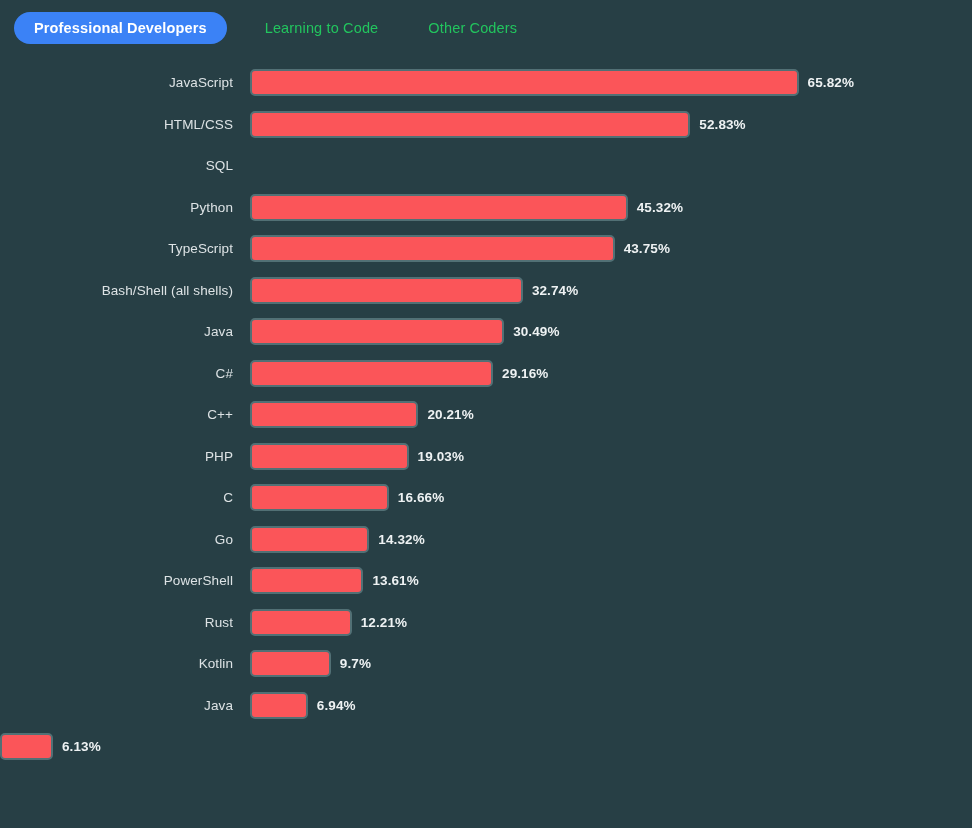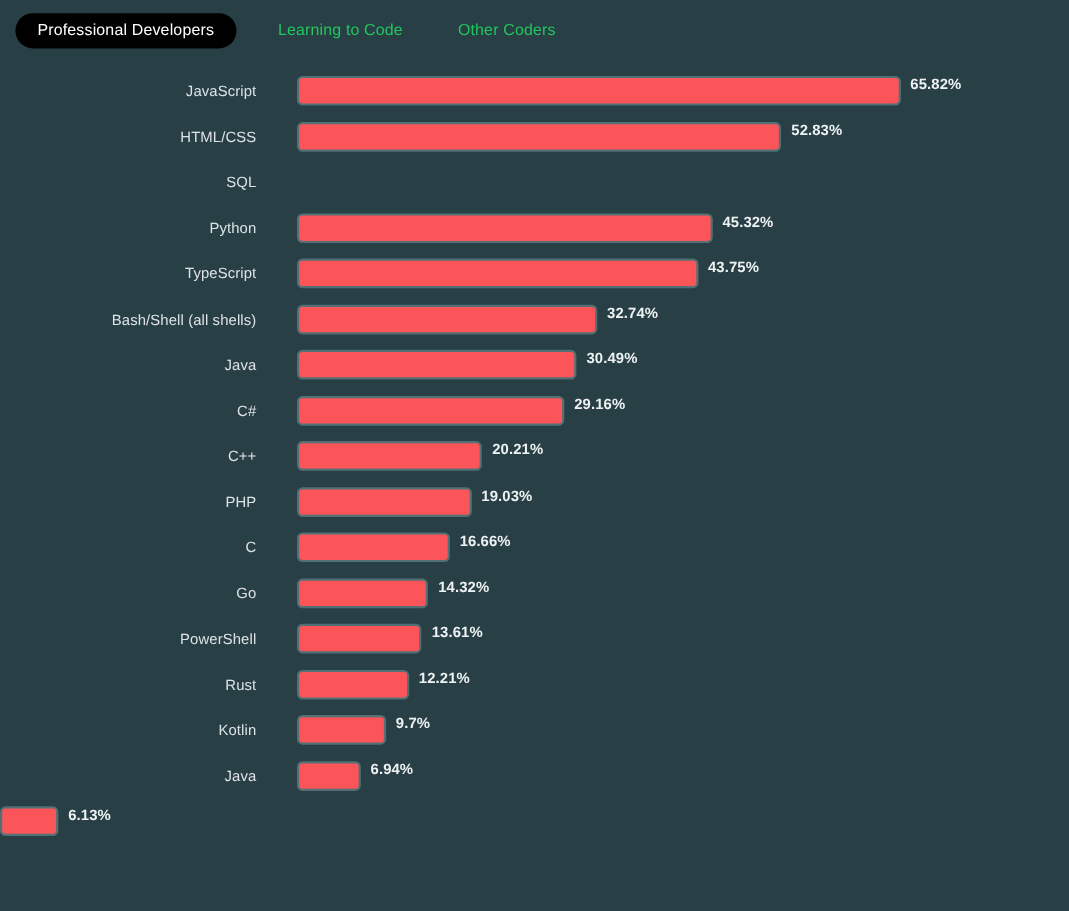--- a/index.html
+++ b/index.html
@@ -28,52 +28,52 @@
     font-size: 14.5px;
     color: #22c55e;
     letter-spacing: 0.15px;
     padding: 0 12px;
     white-space: nowrap;
     cursor: pointer;
     user-select: none;
   }
   .tab + .tab { margin-left: 26px; }
   .tab.active {
-    background: #000000;
+    background: #3b82f6;
     color: #ffffff;
-    font-weight: normal;
+    font-weight: bold;
     border-radius: 999px;
     height: 32px;
     line-height: 32px;
     padding: 0 20px;
   }
 
   
   #chart {
     position: relative;
     padding-top: 6px;
   }
   .row {
     display: flex;
     align-items: center;
     height: 41.5px;
-    gap: 20px;
   }
   .row-label {
     width: 250px;
     text-align: right;
     padding-right: 17px;
     box-sizing: border-box;
     font-size: 13.5px;
     color: #dde3e5;
     white-space: nowrap;
     letter-spacing: 0.1px;
   }
   .bar-wrap {
     display: flex;
+    align-items: center;
     flex: 1 1 auto;
     min-width: 0;
   }
   .bar {
     height: 27px;
     box-sizing: border-box;
     background: #fb5559;
     border: 2px solid #527075;
     border-radius: 5px;
     flex: 0 0 auto;

